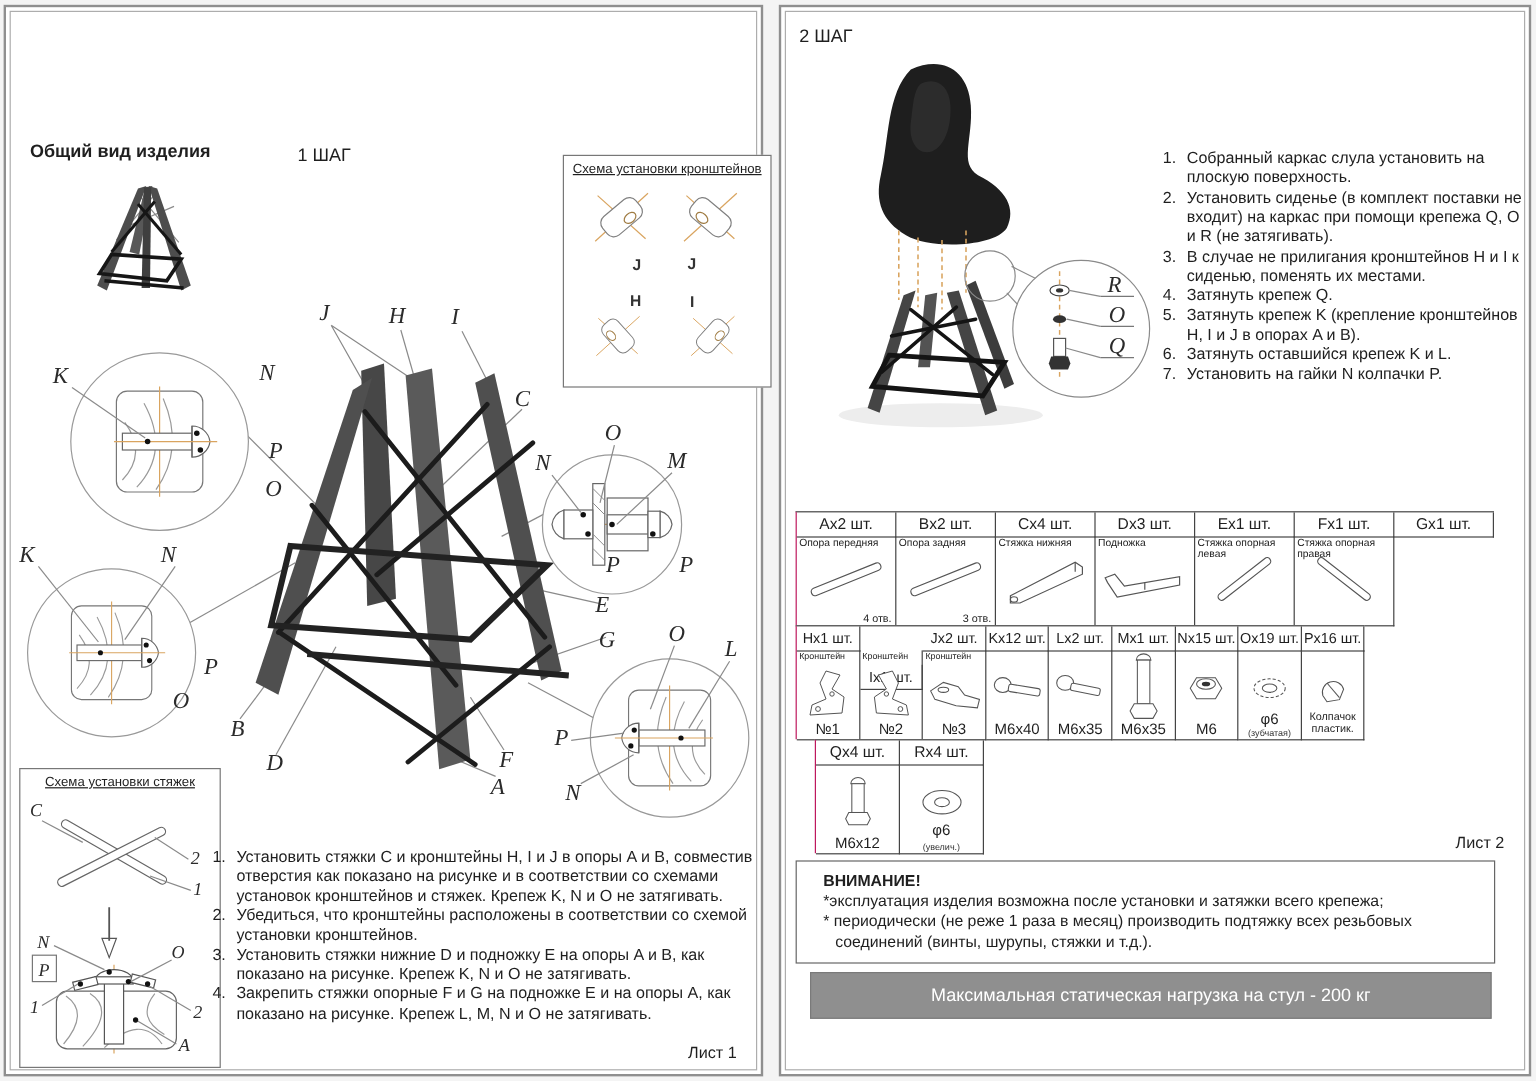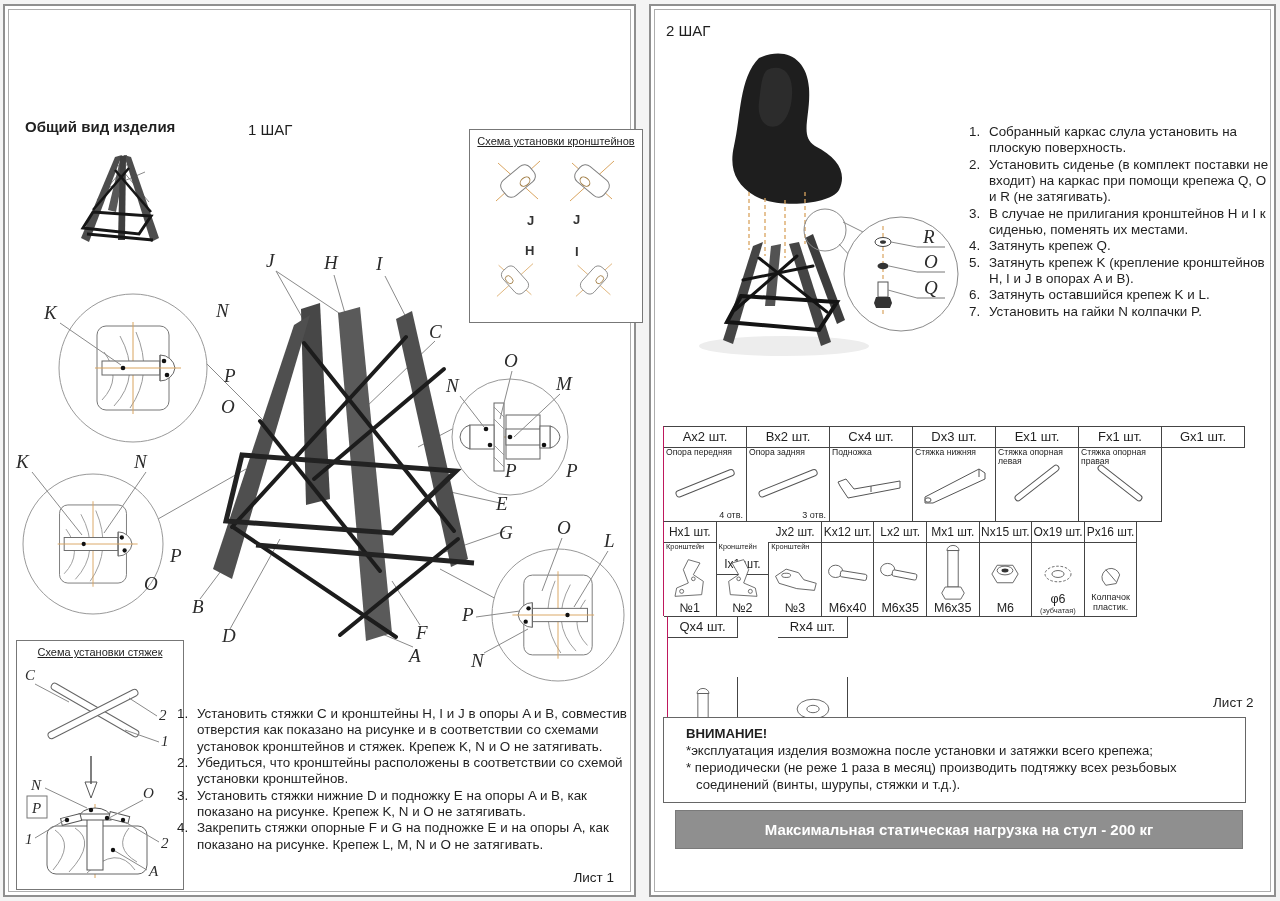--- a/index.html
+++ b/index.html
@@ -47,21 +47,21 @@
   .pspec { position:absolute; left:0; right:0; bottom:1px; text-align:center; font-size:12.5px; }
   .pspec2 { position:absolute; left:0; right:0; bottom:1px; text-align:center; font-size:7.5px; color:#333; }
   .picon { position:absolute; left:50%; top:52%; transform:translate(-50%,-50%); }
   .picon.hi { top:46%; }
 
   
   .warnbox { position:absolute; border:1px solid #666; background:#fff; padding:7px 14px 8px 22px; font-size:13.2px; line-height:1.3; }
   .warn-title { font-weight:bold; }
   .warn-indent { padding-left:10px; }
   .banner { position:absolute; background:#8f8f8f; border:1px solid #7a7a7a; color:#fff;
-            font-weight:bold; font-size:15px; text-align:center; }
+            font-weight:normal; font-size:15px; text-align:center; }
   .sheet-label { position:absolute; font-size:13.5px; }
 </style>
 </head>
 <body>
 
 <div class="page" id="page-left">
   <div class="page-inner"></div>
 
   <div class="abs h-bold" style="left:20px; top:112px;">Общий вид изделия</div>
   <div class="abs h-step" style="left:243px; top:115px;">1 ШАГ</div>
@@ -423,36 +423,36 @@
     <div class="pcell pbody">
       <div class="pname">Опора задняя</div>
       <span class="picon">
         <svg width="72" height="44" viewBox="0 0 72 44">
             <rect x="5" y="19" width="62" height="6.5" rx="3" transform="rotate(-22 36 22)" fill="#fff" stroke="#555"></rect>
           </svg>
       </span>
       <div class="pnote">3 отв.</div>
     </div>
     <div class="pcell pbody">
-      <div class="pname">Подножка</div>
-      <span class="picon">
-        <svg width="74" height="46" viewBox="0 0 74 46">
-          <path d="M6,26 L14,38 L66,28 L66,21 L20,29 L12,19 L4,22 Z" fill="#fff" stroke="#555"></path>
-          <line x1="37" y1="26" x2="37" y2="32" stroke="#555"></line>
-        </svg>
-      </span>
-      <div class="pnote"></div>
-    </div>
-    <div class="pcell pbody">
       <div class="pname">Стяжка нижняя</div>
       <span class="picon">
         <svg width="74" height="48" viewBox="0 0 74 48">
           <polygon points="8,38 62,10 68,14 68,20 16,44 8,44" fill="#fff" stroke="#555"></polygon>
           <ellipse cx="11" cy="41" rx="3" ry="2.2" fill="#fff" stroke="#555"></ellipse>
           <line x1="62" y1="10" x2="62" y2="18" stroke="#555"></line>
+        </svg>
+      </span>
+      <div class="pnote"></div>
+    </div>
+    <div class="pcell pbody">
+      <div class="pname">Подножка</div>
+      <span class="picon">
+        <svg width="74" height="46" viewBox="0 0 74 46">
+          <path d="M6,26 L14,38 L66,28 L66,21 L20,29 L12,19 L4,22 Z" fill="#fff" stroke="#555"></path>
+          <line x1="37" y1="26" x2="37" y2="32" stroke="#555"></line>
         </svg>
       </span>
       <div class="pnote"></div>
     </div>
     <div class="pcell pbody">
       <div class="pname">Стяжка опорная левая</div>
       <span class="picon">
         <svg width="64" height="46" viewBox="0 0 64 46">
             <rect x="5" y="20" width="54" height="6" rx="3" transform="rotate(-38 32 23)" fill="#fff" stroke="#555"></rect>
           </svg>
@@ -565,21 +565,21 @@
       <span class="picon hi">
         <svg width="32" height="26" viewBox="0 0 36 30">
           <path d="M8,22 a10,10 0 0 1 20,-6 l-4,10 l-12,2 z" fill="#fff" stroke="#555"></path>
           <line x1="12" y1="10" x2="24" y2="24" stroke="#555"></line>
         </svg>
       </span>
       <div class="pspec" style="font-size:9px; line-height:1.1; bottom:3px;">Колпачок пластик.</div>
     </div>
   </div>
 
-  <div class="ptable" style="left:16px; top:610px; grid-template-columns:repeat(2, 70px); grid-template-rows:20px 74px;gap:40px;">
+  <div class="ptable" style="left:28px; top:610px; grid-template-columns:repeat(2, 70px); grid-template-rows:20px 74px;">
     <div class="phead">Qx4 шт.</div>
     <div class="phead">Rx4 шт.</div>
     <div class="pcell pbody">
       <span class="picon hi">
         <svg width="24" height="46" viewBox="0 0 28 52">
           <path d="M7,8 a7,6 0 0 1 14,0 z" fill="#fff" stroke="#555"></path>
           <rect x="8" y="8" width="12" height="28" fill="#fff" stroke="#555"></rect>
           <polygon points="5,36 23,36 26,42 23,48 5,48 2,42" fill="#fff" stroke="#555"></polygon>
         </svg>
       </span>

